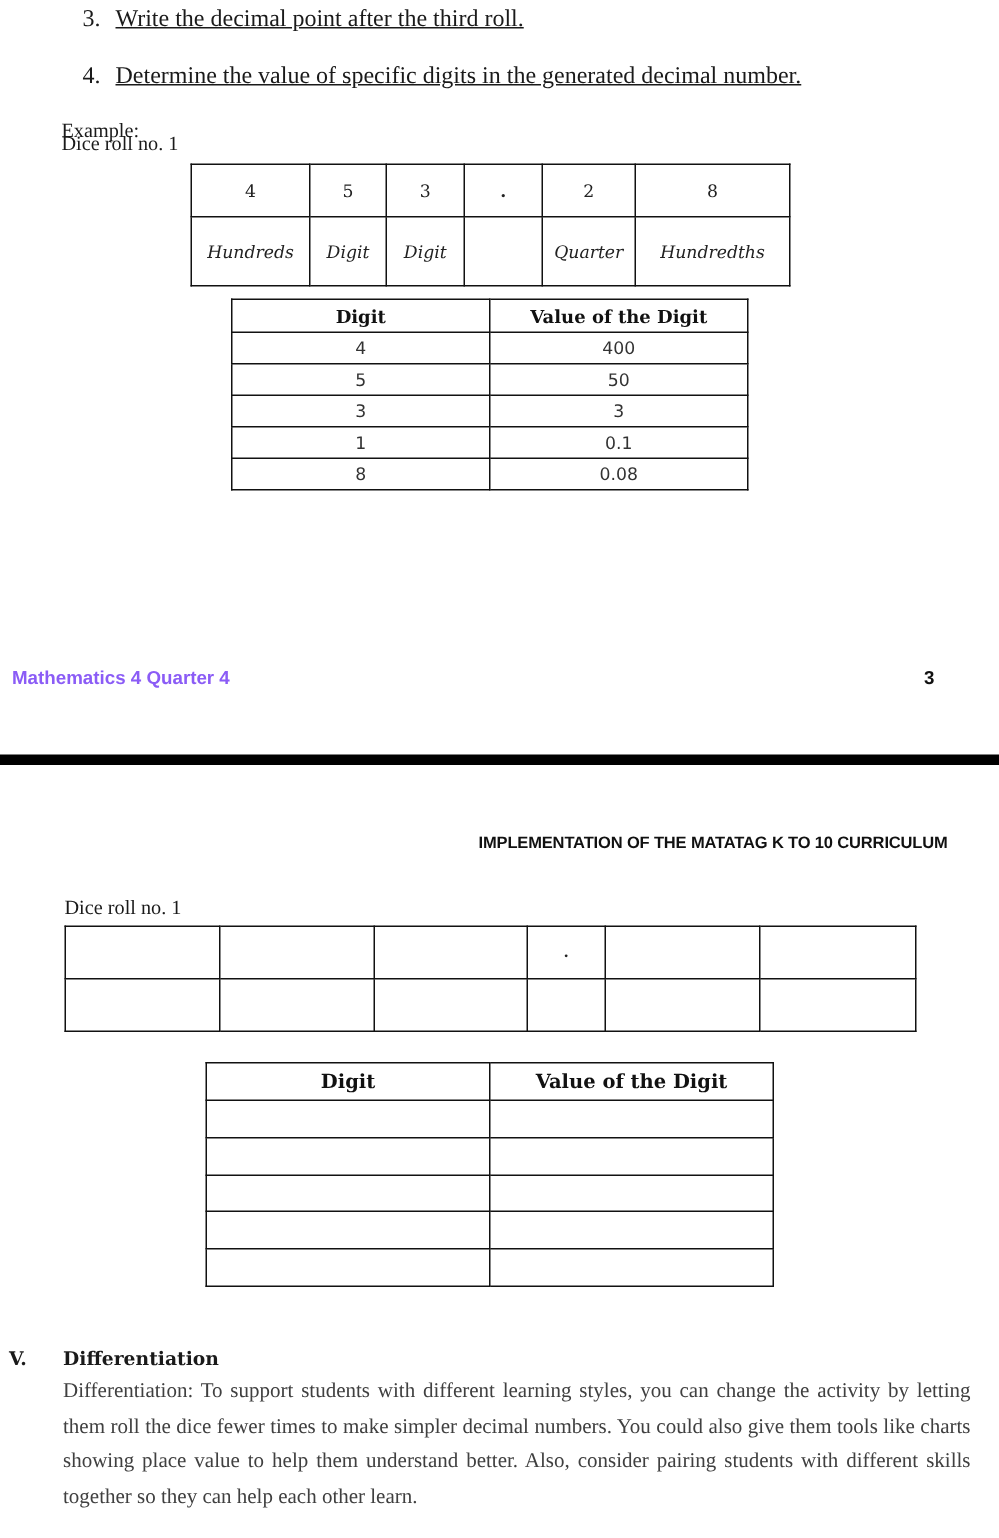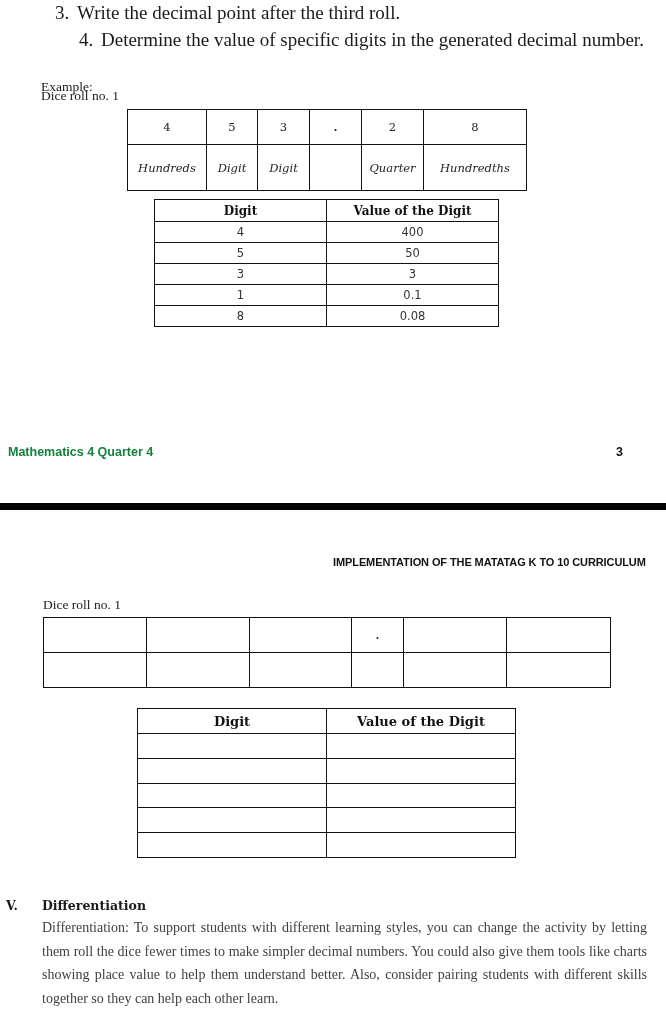--- a/index.html
+++ b/index.html
@@ -3,48 +3,48 @@
 <meta charset="utf-8">
 <style>
   * { box-sizing: border-box; margin: 0; padding: 0; }
   html, body { width: 666px; height: 1025px; background: #ffffff; overflow: hidden; }
   body { position: relative; color: #1a1a1a; font-family: "DejaVu Serif", "Liberation Serif", serif; }
 
   .serif { font-family: "Liberation Serif", "DejaVu Serif", serif; }
 
   .abs { position: absolute; }
 
-  .step { font-size: 19px; line-height: 16px; white-space: nowrap; }
+  .step { font-size: 16px; line-height: 16px; white-space: nowrap; text-decoration: underline; }
   .step .num { display: inline-block; width: 22px; }
 
   .label { font-size: 13.5px; white-space: nowrap; }
 
   table { border-collapse: collapse; position: absolute; table-layout: fixed; }
   td, th { border: 1.3px solid #111; text-align: center; vertical-align: middle; padding: 0; }
 
   .place-table td { font-family: "DejaVu Serif", serif; font-size: 11.5px; color: #222; }
   .value-table th { font-family: "DejaVu Serif", serif; font-weight: bold; font-size: 12px; color: #111; }
   .value-table td { font-family: "DejaVu Sans", sans-serif; font-size: 11.5px; color: #333; }
 
-  .footer-left { font-family: "Liberation Sans", sans-serif; font-weight: bold; font-size: 12.5px; color: #15803d; }
+  .footer-left { font-family: "Liberation Sans", sans-serif; font-weight: bold; font-size: 12.5px; color: #8b5cf6; }
   .footer-right { font-family: "Liberation Sans", sans-serif; font-weight: bold; font-size: 12.5px; color: #111; }
   .rule { position: absolute; left: 0; top: 503px; width: 666px; height: 7px; background: #000; }
   .header-right { font-family: "Liberation Sans", sans-serif; font-weight: bold; font-size: 11px; color: #111; letter-spacing: -0.1px; white-space: nowrap; }
 
   .section-num { font-family: "DejaVu Serif", serif; font-weight: bold; font-size: 12.5px; }
   .section-title { font-family: "DejaVu Serif", serif; font-weight: bold; font-size: 12.5px; text-align: center; }
   .para { font-family: "Liberation Serif", serif; font-size: 14px; line-height: 23.5px; width: 605px; text-align: justify; color: #404040; }
 </style>
 </head>
 <body>
 
 <div class="abs step serif" style="left:55px; top:5px;">
   <span class="num">3.</span><span>Write the decimal point after the third roll.</span>
 </div>
-<div class="abs step serif" style="left:55px; top:32px;margin-left:24px;">
+<div class="abs step serif" style="left:55px; top:43px;">
   <span class="num">4.</span><span>Determine the value of specific digits in the generated decimal number.</span>
 </div>
 
 <div class="abs label serif" style="left:41px; top:79px;">Example:</div>
 <div class="abs label serif" style="left:41px; top:88px;">Dice roll no. 1</div>
 
 <table class="place-table" style="left:127px; top:109px; width:399px; height:71px;">
   <colgroup>
     <col style="width:79px">
       <col style="width:51px">
@@ -104,21 +104,21 @@
     <td>0.08</td>
   </tr>
 </tbody>
   </table>
 
 <div class="abs footer-left" style="left:8px; top:445px;">Mathematics 4 Quarter 4</div>
 <div class="abs footer-right" style="left:616px; top:445px;">3</div>
 
 <div class="rule"></div>
 
-<div class="abs header-right" style="left:333px; top:556px;">IMPLEMENTATION OF THE MATATAG K TO 10 CURRICULUM</div>
+<div class="abs header-right" style="left:319px; top:556px;">IMPLEMENTATION OF THE MATATAG K TO 10 CURRICULUM</div>
 
 <div class="abs label serif" style="left:43px; top:597px;">Dice roll no. 1</div>
 
 <table class="place-table" style="left:43px; top:617px; width:567px; height:71px;">
   <colgroup>
     <col style="width:103px">
       <col style="width:103px">
       <col style="width:102px">
       <col style="width:52px">
       <col style="width:103px">

